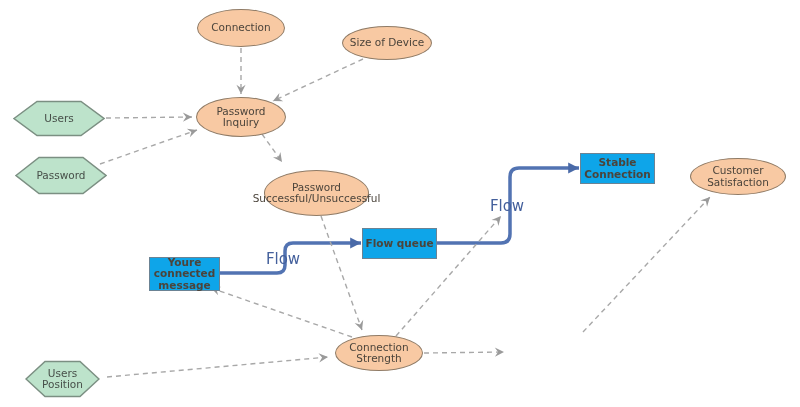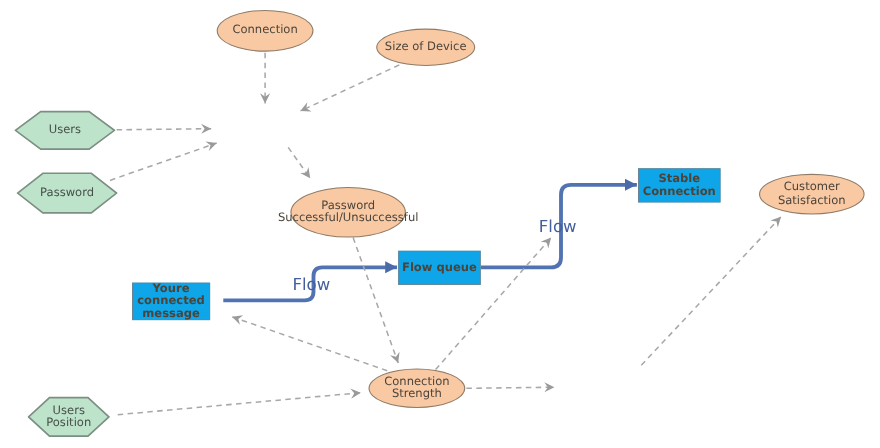--- a/index.html
+++ b/index.html
@@ -95,20 +95,23 @@
     </svg>
 
   <div class="node ellipse" style="left:197px; top:9px;  width:88px; height:38px;">
     <span class="lbl">Connection</span>
   </div>
 
   <div class="node ellipse" style="left:342px; top:26px; width:90px; height:34px;">
     <span class="lbl">Size of Device</span>
   </div>
 
+  <div class="node ellipse" style="left:196px; top:97px; width:90px; height:40px;">
+    <span class="lbl">Password Inquiry</span>
+  </div>
 
   <div class="node ellipse" style="left:264px; top:170px; width:105px; height:46px;">
     <span class="lbl">Password
 Successful/Unsuccessful</span>
   </div>
 
   <div class="node ellipse" style="left:690px; top:158px; width:96px; height:37px;">
     <span class="lbl">Customer
 Satisfaction</span>
   </div>
@@ -134,21 +137,21 @@
   </div>
 
   <div class="node hex" style="left:25px; top:360px; width:75px; height:38px;">
     <svg width="75" height="38">
       <polygon points="1,19 20,1.5 55,1.5 74,19 55,36.5 20,36.5" fill="#bde3cb" stroke="#7b8f82" stroke-width="1.5"></polygon>
     </svg>
     <span class="lbl">Users
 Position</span>
   </div>
 
-  <div class="node rectNode" style="left:120px; top:257px; width:71px; height:34px;">
+  <div class="node rectNode" style="left:149px; top:257px; width:71px; height:34px;">
     <span class="lbl">Youre
 connected
 message</span>
   </div>
 
   <div class="node rectNode" style="left:362px; top:228px; width:75px; height:31px;">
     <span class="lbl">Flow queue</span>
   </div>
 
   <div class="node rectNode" style="left:580px; top:153px; width:75px; height:31px;">

